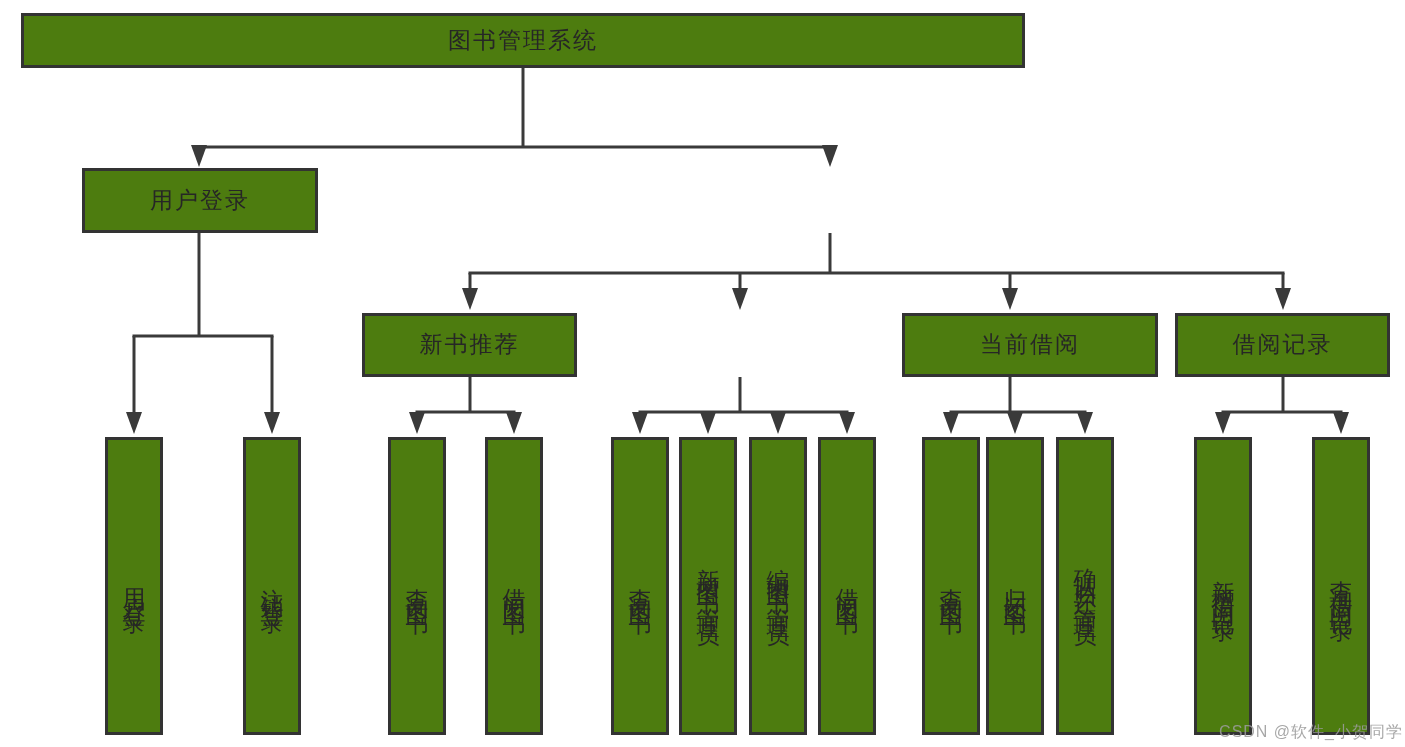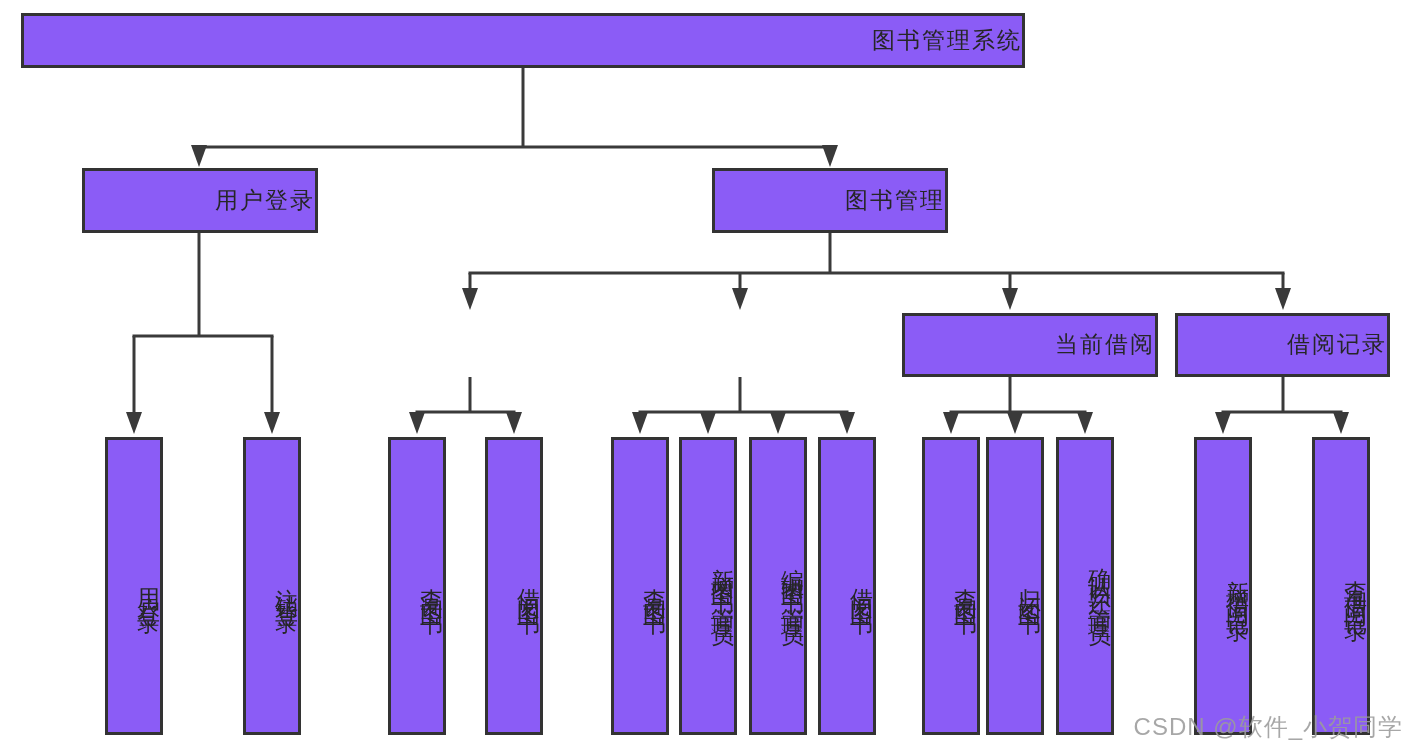--- a/index.html
+++ b/index.html
@@ -19,45 +19,45 @@
   }
   #connectors {
     position: absolute;
     left: 0; top: 0;
     width: 1405px; height: 747px;
   }
   .box {
     position: absolute;
     box-sizing: border-box;
     border: 3px solid var(--box-border);
-    background: #8b5cf6;
+    background: #4d7c0f;
     display: flex;
     align-items: center;
-    justify-content: flex-end;
+    justify-content: center;
     color: var(--text);
     font-size: 23px;
     text-align: center;
   }
   .box .lbl {
     letter-spacing: 2px;
     line-height: 1.2;
     white-space: nowrap;
   }
   .box.v .lbl {
     writing-mode: vertical-rl;
     text-orientation: mixed;
     letter-spacing: 8px;
     line-height: 1;
     white-space: normal;
   }
   .watermark {
     position: absolute;
     right: 2px;
     bottom: 4px;
-    font-size: 24px;
+    font-size: 16px;
     letter-spacing: 1px;
     color: var(--watermark);
     opacity: 0.88;
     z-index: 5;
     white-space: nowrap;
     margin-left: 16px;
   }
 </style>
 </head>
 <body>
@@ -117,22 +117,22 @@
       <line x1="1341" y1="412" x2="1341" y2="418" stroke="var(--line)" stroke-width="3"></line>
       <polygon points="1333,412 1349,412 1341,434" fill="var(--line)"></polygon>
     </svg>
 
   <div class="box" style="left: 21px; top: 13px; width: 1004px; height: 55px;">
       <span class="lbl">图书管理系统</span>
     </div>
     <div class="box" style="left: 82px; top: 168px; width: 236px; height: 65px;">
       <span class="lbl">用户登录</span>
     </div>
-    <div class="box" style="left: 712px; top: 168px; width: 236px; height: 65px;">
-      <span class="lbl">图书管理</span>
+    <div class="box" style="left: 362px; top: 313px; width: 215px; height: 64px;">
+      <span class="lbl">新书推荐</span>
     </div>
     <div class="box" style="left: 902px; top: 313px; width: 256px; height: 64px;">
       <span class="lbl">当前借阅</span>
     </div>
     <div class="box" style="left: 1175px; top: 313px; width: 215px; height: 64px;">
       <span class="lbl">借阅记录</span>
     </div>
     <div class="box v" style="left: 105px; top: 437px; width: 58px; height: 298px;">
       <span class="lbl">用户登录</span>
     </div>

